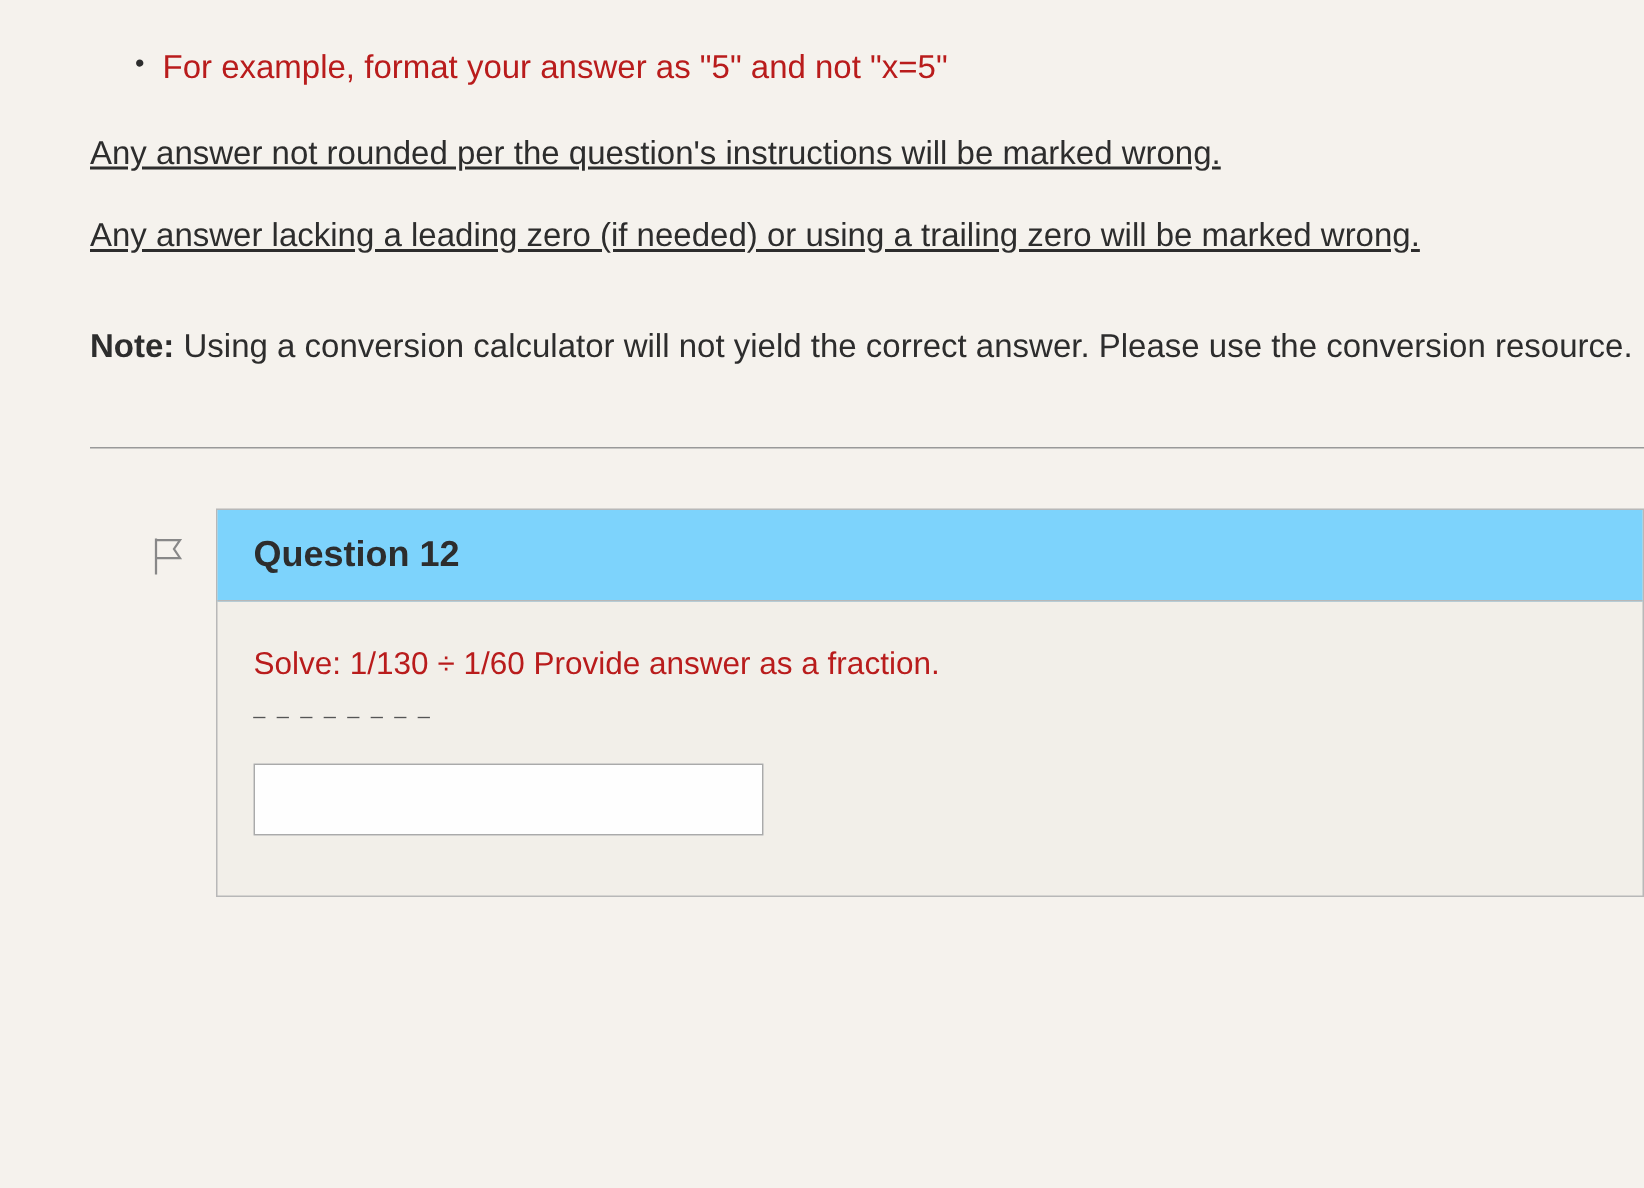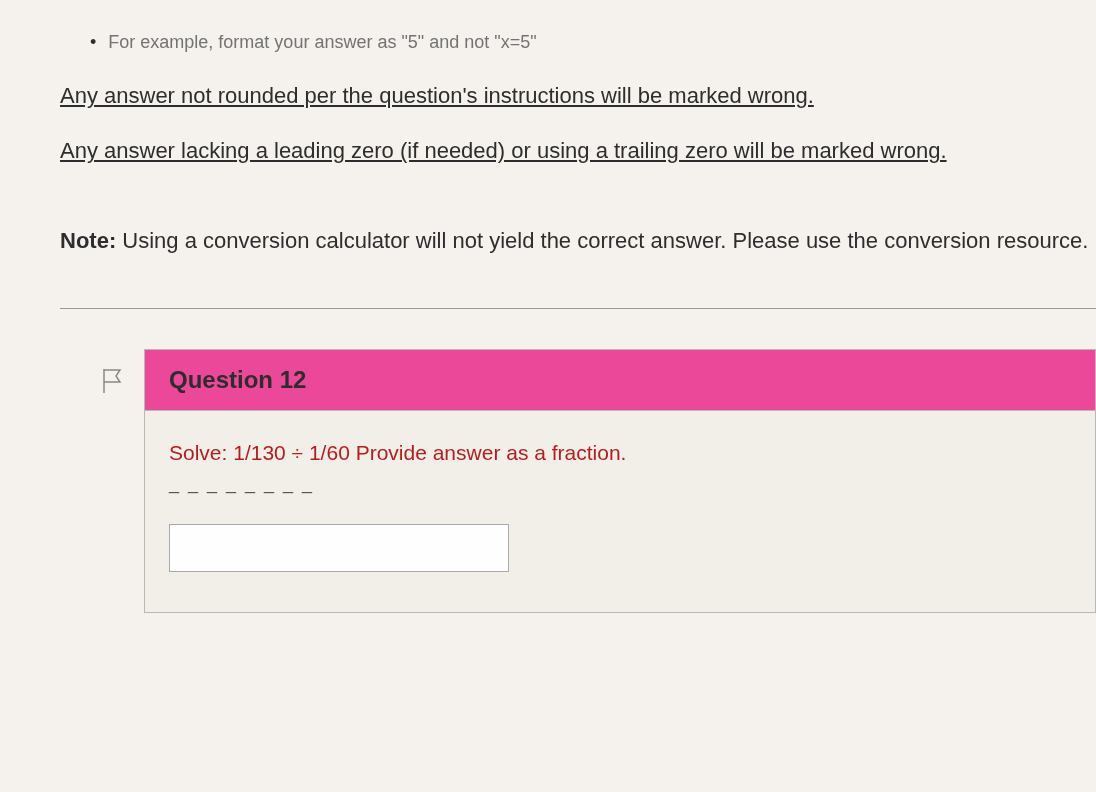--- a/index.html
+++ b/index.html
@@ -24,33 +24,33 @@
       align-items: flex-start;
       margin-bottom: 24px;
       padding-left: 30px;
     }
     .bullet {
       font-size: 18px;
       margin-right: 12px;
       line-height: 1.4;
     }
     .bullet-text {
-      font-size: 18px;
-      color: #737373;
+      font-size: 22px;
+      color: #b91c1c;
       line-height: 1.4;
     }
     .underlined-rule {
       font-size: 22px;
       text-decoration: underline;
       color: #2d2d2d;
       margin-bottom: 22px;
       line-height: 1.5;
     }
     .note-section {
-      margin-top: 56px;
+      margin-top: 40px;
       margin-bottom: 50px;
     }
     .note-text {
       font-size: 22px;
       color: #2d2d2d;
       line-height: 1.6;
     }
     .note-label {
       font-weight: bold;
     }
@@ -76,37 +76,37 @@
       height: 100%;
     }
     .question-box {
       border: 1px solid #b8b8b8;
       background: #f2efe9;
       flex: 1;
     }
     .question-header {
       padding: 16px 24px;
       border-bottom: 1px solid #b8b8b8;
-      background: #ec4899;
+      background: #7dd3fc;
     }
     .question-title {
       font-size: 24px;
       font-weight: 600;
       color: #2d2d2d;
     }
     .question-body {
       padding: 30px 24px 40px 24px;
     }
     .question-prompt {
       font-size: 21px;
       color: #b91c1c;
       margin-bottom: 8px;
     }
     .dashed-line {
-      font-size: 18px;
+      font-size: 14px;
       color: #555;
       letter-spacing: 2px;
       margin-bottom: 30px;
     }
     .answer-input {
       width: 340px;
       height: 48px;
       border: 1px solid #aaa;
       background: #fefefe;
       padding: 8px 12px;

